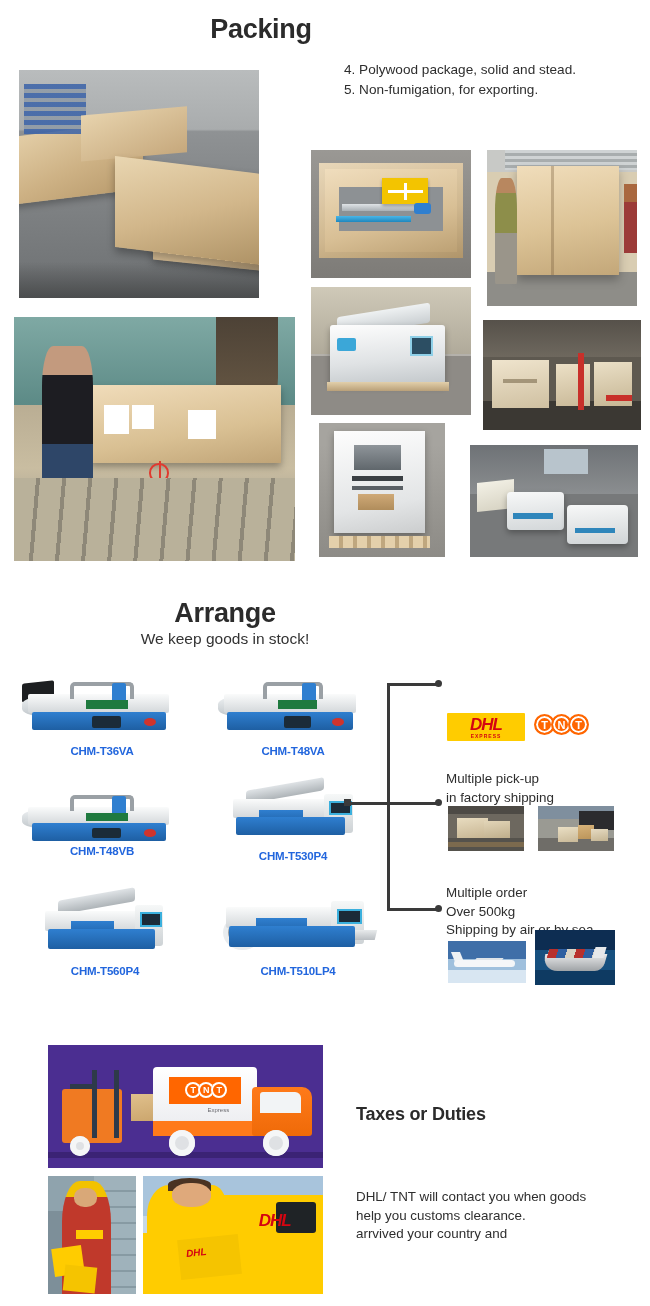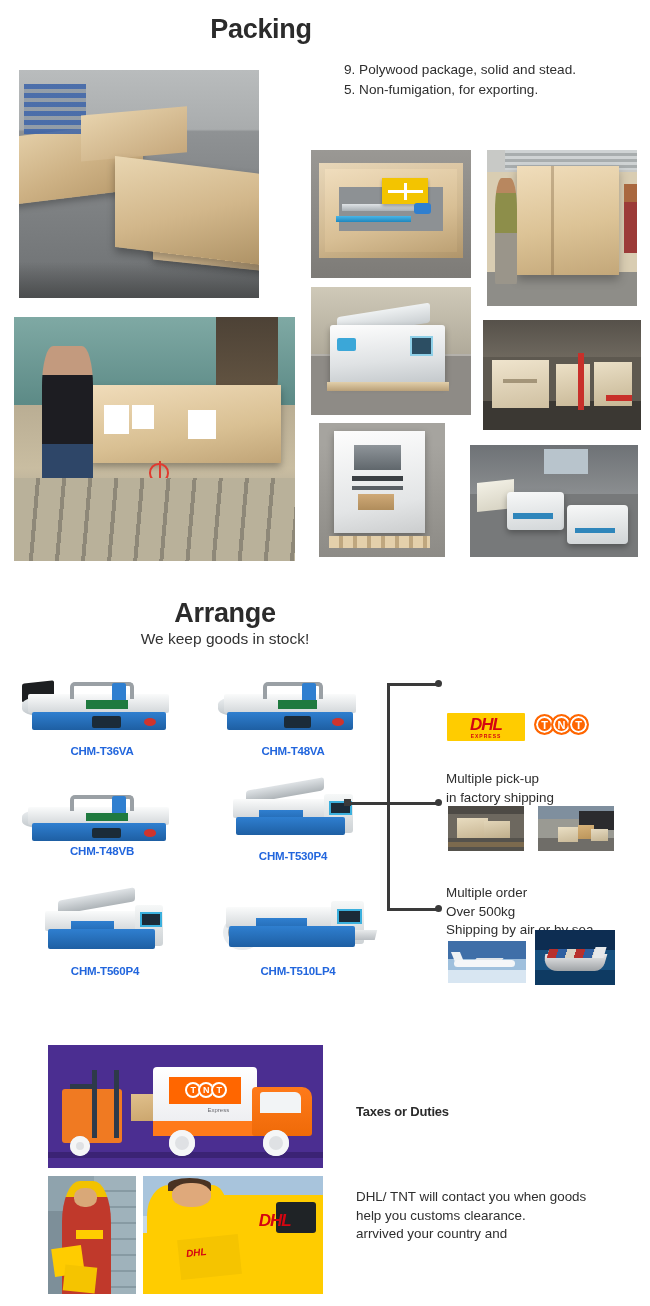--- a/index.html
+++ b/index.html
@@ -28,21 +28,21 @@
   }
   .sub-title {
     font-size: 15.5px;
     color: #333;
     text-align: center;
   }
   .list-line { font-size: 13.6px; line-height: 20px; color: #2e2e2e; }
   .body-line { font-size: 13.4px; line-height: 18.5px; color: #2e2e2e; }
 
   .small-title {
-    font-size: 13px; font-weight: bold; color: #2b2b2b;
+    font-size: 18px; font-weight: bold; color: #2b2b2b;
     letter-spacing: -0.2px;
   }
 
   
   .photo {
     position: absolute;
     overflow: hidden;
     background: #cfcfcf;
   }
 
@@ -432,21 +432,21 @@
   .dhl-ph2 .pkgtxt{position:absolute;left:24%;top:60%;font-size:10px;font-weight:bold;font-style:italic;color:#d40511;transform:rotate(-6deg);}
 </style>
 </head>
 <body>
 
 <div class="page">
 
   <h1 class="section-title abs" style="left:0;top:14px;width:522px;">Packing</h1>
 
   <div class="abs" style="left:344px;top:60px;">
-    <div class="list-line">9. Polywood package, solid and stead.</div>
+    <div class="list-line">4. Polywood package, solid and stead.</div>
     <div class="list-line">5. Non-fumigation, for exporting.</div>
   </div>
 
   <div class="photo ph-warehouse" style="left:19px;top:70px;width:240px;height:228px;">
     <span class="wh-shelf"></span>
     <span class="wh-crate2"></span>
     <span class="wh-crate3"></span>
     <span class="wh-dark"></span>
   </div>
 

